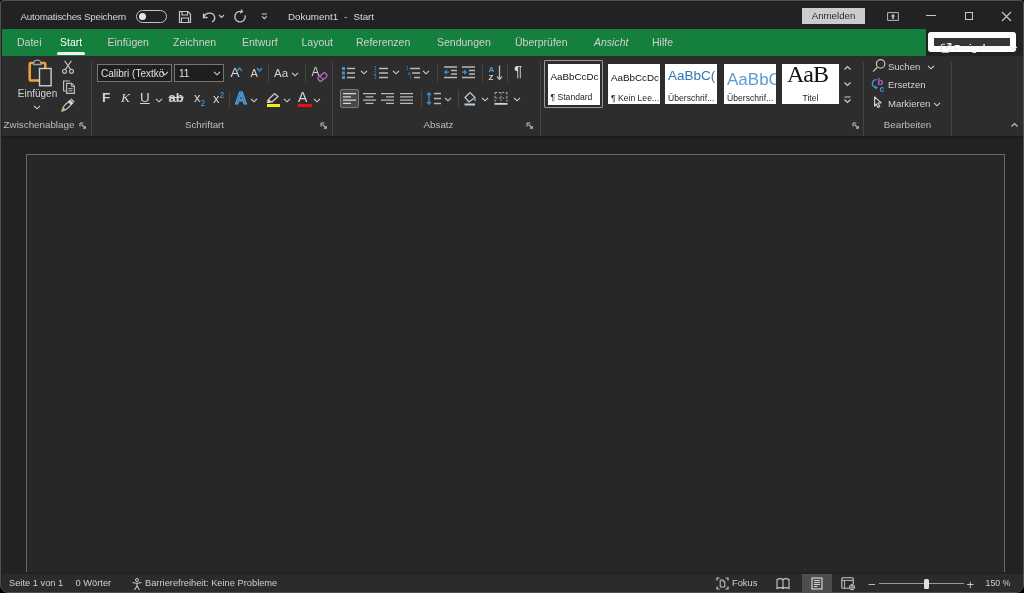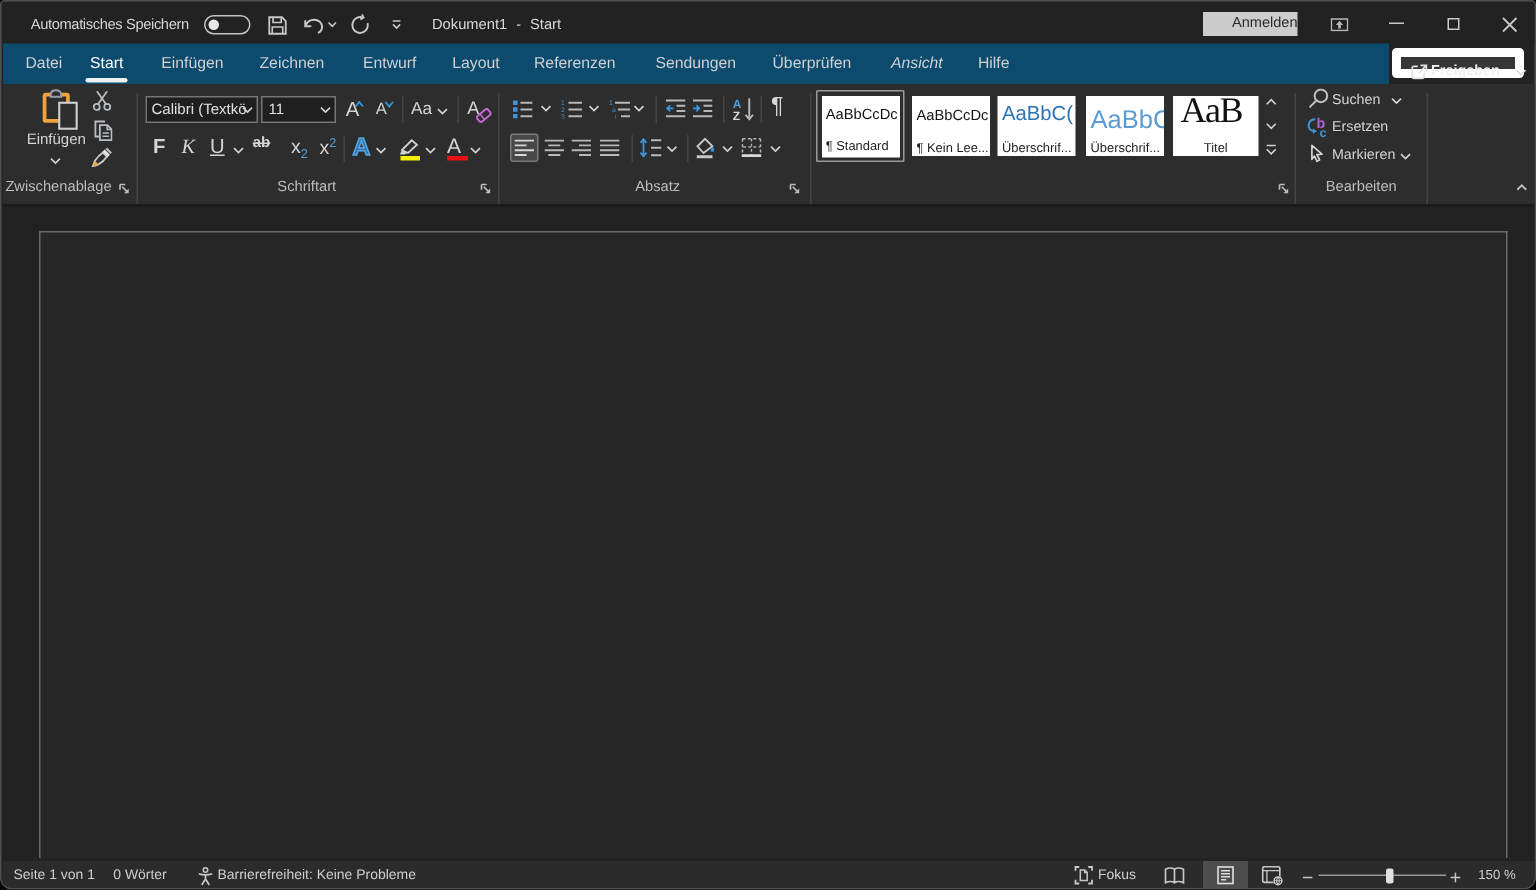--- a/index.html
+++ b/index.html
@@ -5,21 +5,21 @@
   html,body{margin:0;padding:0;}
   body{width:1024px;height:593px;overflow:hidden;background:#000;
        font-family:"Liberation Sans", sans-serif; position:relative;}
   .abs{position:absolute;}
   #window{position:absolute;left:0;top:0;width:1024px;height:593px;
           border:1px solid #505050;box-sizing:border-box;border-radius:3px 3px 8px 8px;overflow:hidden;background:#222;}
   
   #titlebar{position:absolute;left:1px;top:1px;width:1022px;height:27px;background:#222222;}
   .tbtext{color:#d4d4d4;font-size:9.8px;letter-spacing:-0.25px;}
   
-  #tabrow{position:absolute;left:1px;top:28px;width:924px;height:27px;background:#0c4a6e;}
+  #tabrow{position:absolute;left:1px;top:28px;width:924px;height:27px;background:#15803d;}
   .tab{position:absolute;top:0;height:27px;line-height:27px;color:#d0d0d0;font-size:10.5px;white-space:nowrap;}
   
   #ribbon{position:absolute;left:1px;top:55px;width:1022px;height:80px;background:#2d2d2d;}
   #ribbonstrip{position:absolute;left:1px;top:135px;width:1022px;height:2px;background:#1b1b1b;}
   .sep{position:absolute;width:1px;background:#444444;}
   .grplabel{position:absolute;bottom:6px;color:#bdbdbd;font-size:9.8px;text-align:center;}
   .icontext{color:#d4d4d4;}
   
   #docarea{position:absolute;left:1px;top:137px;width:1022px;height:436px;background:#222222;}
   #page{position:absolute;left:23.5px;top:16px;width:979px;height:418px;background:#272727;border:1.5px solid #686868;border-bottom:none;box-sizing:border-box;}
@@ -54,21 +54,21 @@
       <path d="M8.3 0.6 L9.4 2.8 L7.2 3.9" fill="none" stroke="#c8c8c8" stroke-width="1.2"></path>
     </svg>
 
     <svg class="abs" style="left:258.5px;top:11px;" width="7" height="7" viewBox="0 0 7 7">
       <path d="M0.8 1 H6" stroke="#c8c8c8" stroke-width="1.1"></path>
       <path d="M1 3.3 L3.4 5.7 L5.8 3.3" fill="none" stroke="#c8c8c8" stroke-width="1.1"></path>
     </svg>
     <div class="abs" style="left:286px;top:9px;font-size:9.8px;color:#dadada;"><span>Dokument1</span><span style="margin:0 6px;">-</span><span>Start</span></div>
 
 
-    <div class="abs" style="left:800px;top:6px;width:63px;height:16px;background:#cccccc;color:#2b2b2b;font-size:9.7px;text-align:right;line-height:16px;">Anmelden</div>
+    <div class="abs" style="left:800px;top:6px;width:63px;height:16px;background:#cccccc;color:#2b2b2b;font-size:9.7px;text-align:center;line-height:16px;">Anmelden</div>
 
     <svg class="abs" style="left:884.5px;top:9.5px;" width="12" height="9" viewBox="0 0 12 9">
       <path d="M0.6 0.6 H11.4 V8.4 H0.6 Z" fill="none" stroke="#b8b8b8" stroke-width="1"></path>
       <path d="M6 1.8 L8.4 4.6 H6.9 V7 H5.1 V4.6 H3.6 Z" fill="#b8b8b8"></path>
     </svg>
 
     <div class="abs" style="left:924px;top:13px;width:10px;height:1.4px;background:#c8c8c8;"></div>
 
     <div class="abs" style="left:963px;top:10px;width:8px;height:8px;border:1.2px solid #c8c8c8;box-sizing:border-box;"></div>
 
@@ -174,21 +174,21 @@
         <path d="M4.2 2.8 L4.2 7.2" stroke="#c969d9" stroke-width="1"></path>
       </g>
     </svg>
 
     <div class="abs icontext" style="left:100px;top:34px;font-size:13.5px;font-weight:bold;">F</div>
     <div class="abs icontext" style="left:119px;top:34px;font-size:13.5px;font-style:italic;font-family:'Liberation Serif',serif;">K</div>
     <div class="abs icontext" style="left:138px;top:34px;font-size:13.5px;text-decoration:underline;">U</div>
     <svg class="abs" style="left:152.5px;top:42px;" width="8" height="5" viewBox="0 0 8 5">
         <path d="M1 0.8 L4 3.8 L7 0.8" fill="none" stroke="#d2d2d2" stroke-width="1.1"></path>
       </svg>
-    <div class="abs icontext" style="left:166.5px;top:34px;font-size:10px;text-decoration:line-through;font-weight:bold;">ab</div>
+    <div class="abs icontext" style="left:166.5px;top:34px;font-size:13px;text-decoration:line-through;font-weight:bold;">ab</div>
     <div class="abs icontext" style="left:192px;top:34px;font-size:13px;">x<span style="font-size:8.5px;color:#4f9dd9;vertical-align:-3.5px;">2</span></div>
     <div class="abs icontext" style="left:211px;top:34px;font-size:13px;">x<span style="font-size:8.5px;color:#4f9dd9;vertical-align:4.5px;">2</span></div>
     <div class="sep" style="left:227px;top:35px;height:17px;"></div>
     <div class="abs" style="left:233px;top:33px;font-size:16.5px;font-weight:bold;color:#2d77b8;-webkit-text-stroke:1px #58a6e0;">A</div>
     <svg class="abs" style="left:247.5px;top:42px;" width="8" height="5" viewBox="0 0 8 5">
         <path d="M1 0.8 L4 3.8 L7 0.8" fill="none" stroke="#d2d2d2" stroke-width="1.1"></path>
       </svg>
 
     <svg class="abs" style="left:263px;top:36px;" width="15" height="13" viewBox="0 0 15 13">
       <path d="M3 8 L9.5 1.5 L13 4.5 L7 10 Z" fill="none" stroke="#d0d0d0" stroke-width="1.2"></path>

